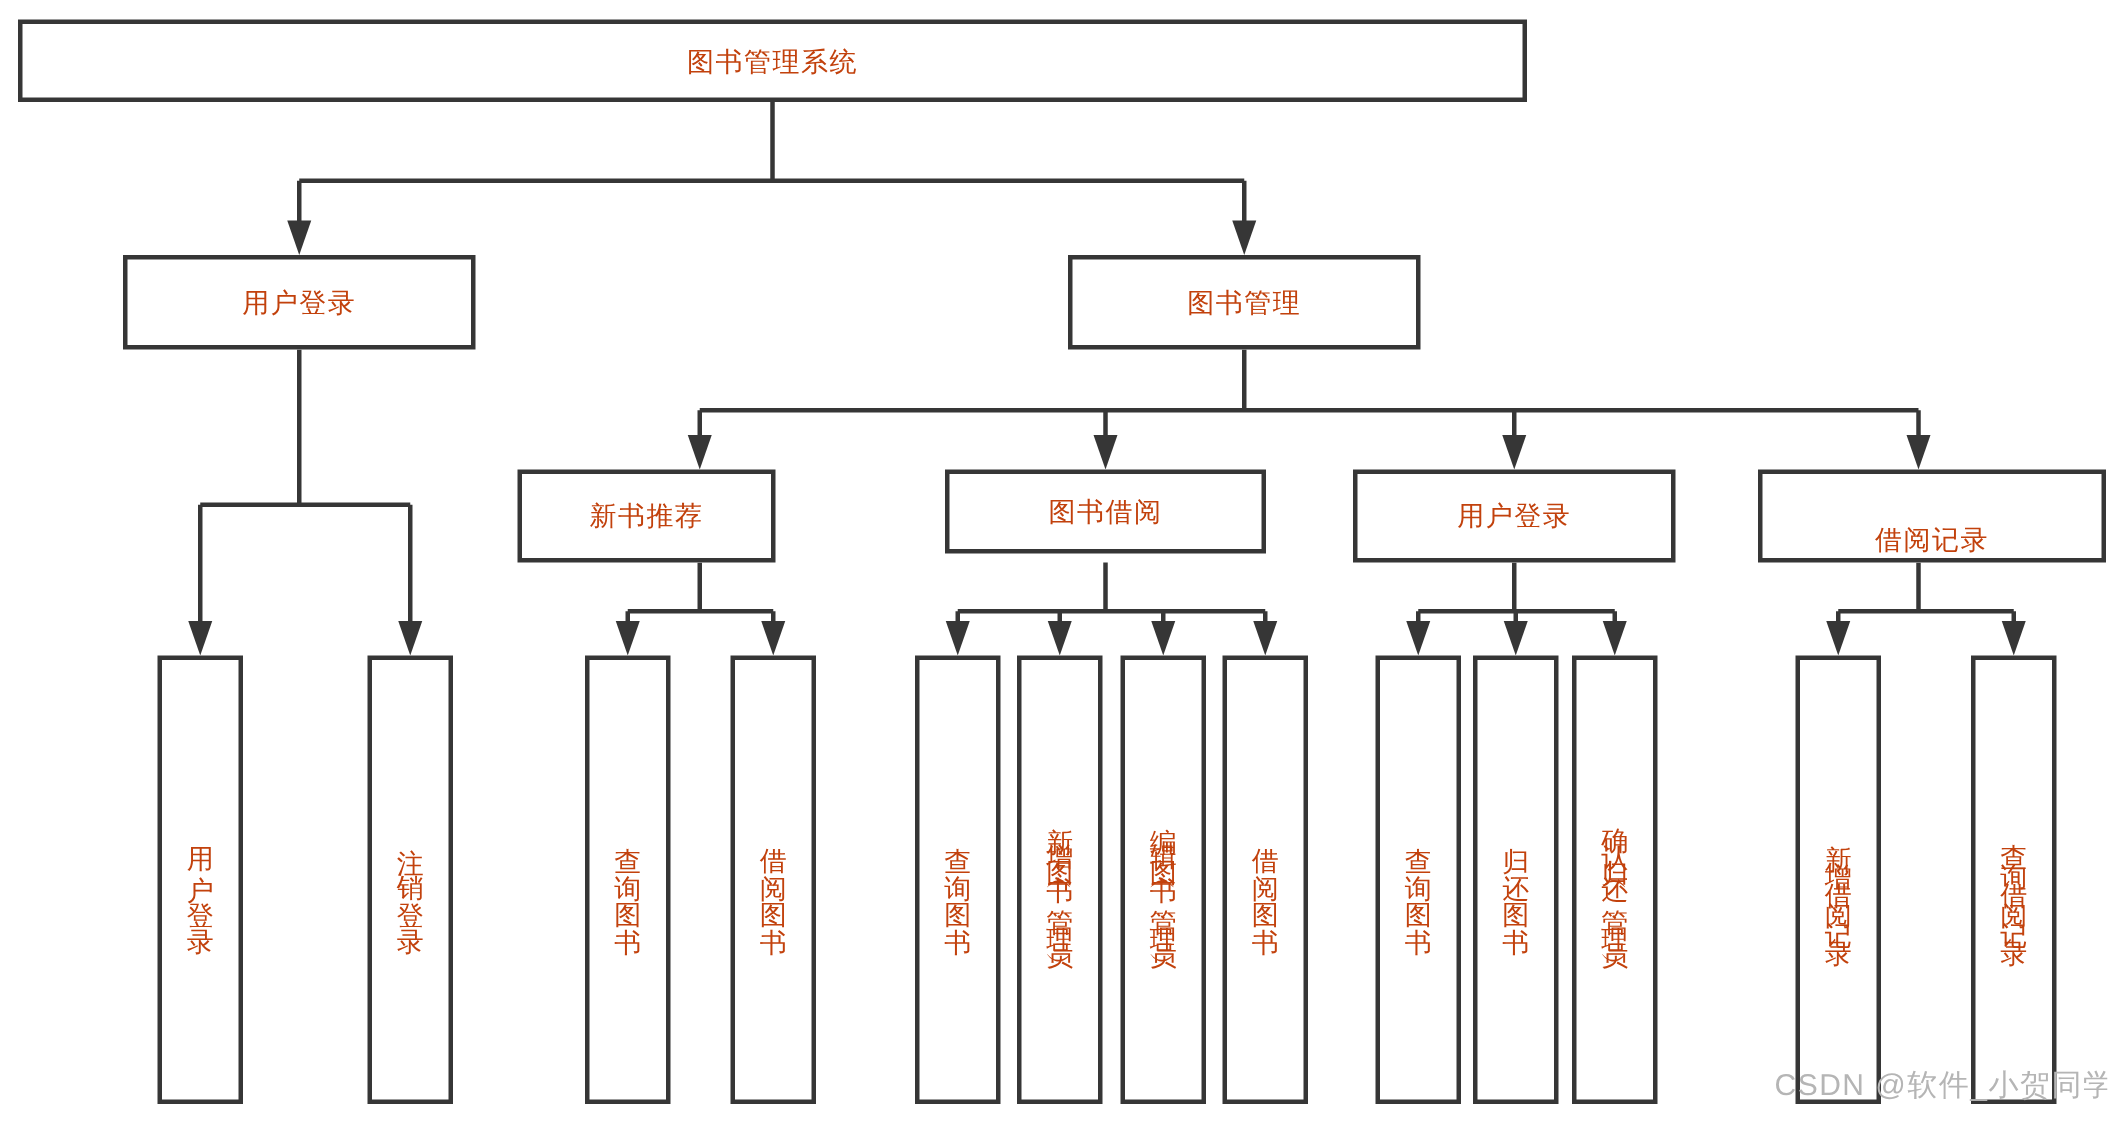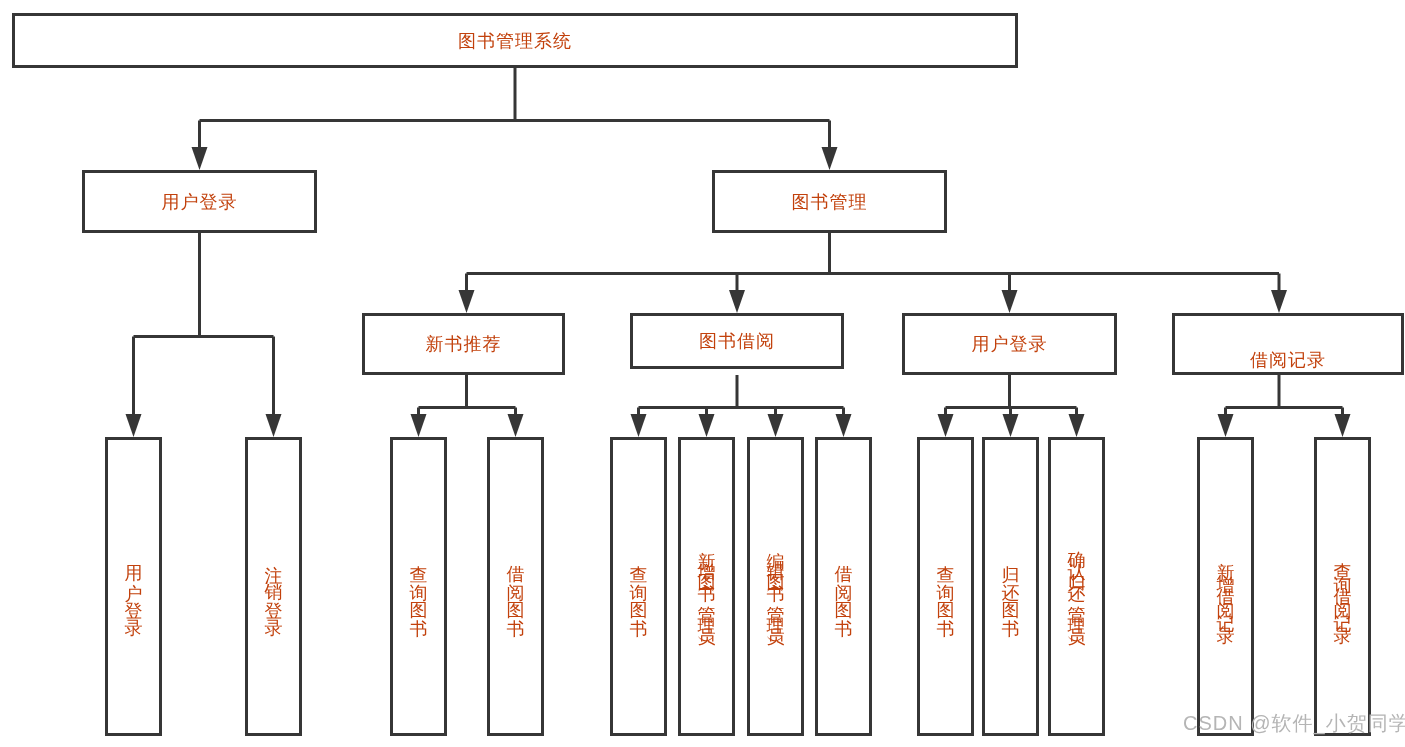--- a/index.html
+++ b/index.html
@@ -100,21 +100,21 @@
     <span>图书管理系统</span>
   </div>
 
   <div class="box" style="left:82px;top:170px;width:235px;height:63px;">
     <span>用户登录</span>
   </div>
   <div class="box" style="left:712px;top:170px;width:235px;height:63px;">
     <span>图书管理</span>
   </div>
 
-  <div class="box" style="left:362px;top:313px;width:203px;height:62px;">
+  <div class="box" style="left:345px;top:313px;width:172px;height:62px;">
     <span>新书推荐</span>
   </div>
   <div class="box" style="left:630px;top:313px;width:214px;height:56px;">
     <span>图书借阅</span>
   </div>
   <div class="box" style="left:902px;top:313px;width:215px;height:62px;">
     <span>用户登录</span>
   </div>
   <div class="box" style="left:1172px;top:313px;width:232px;height:62px;align-items:flex-end;">
     <span>借阅记录</span>

